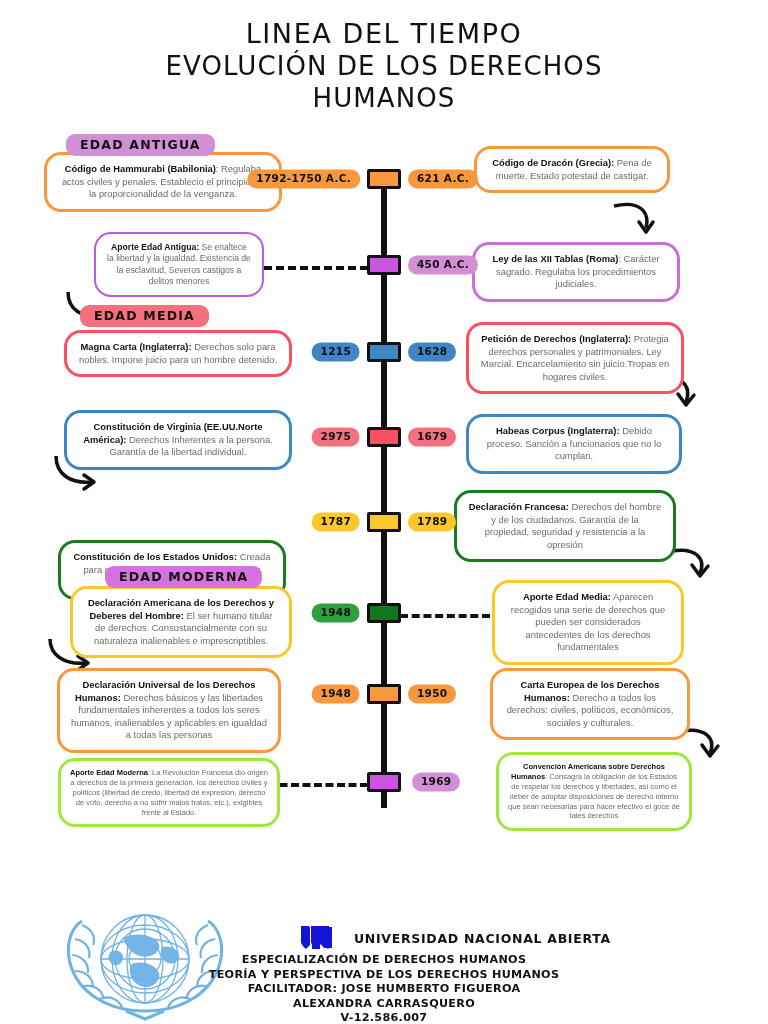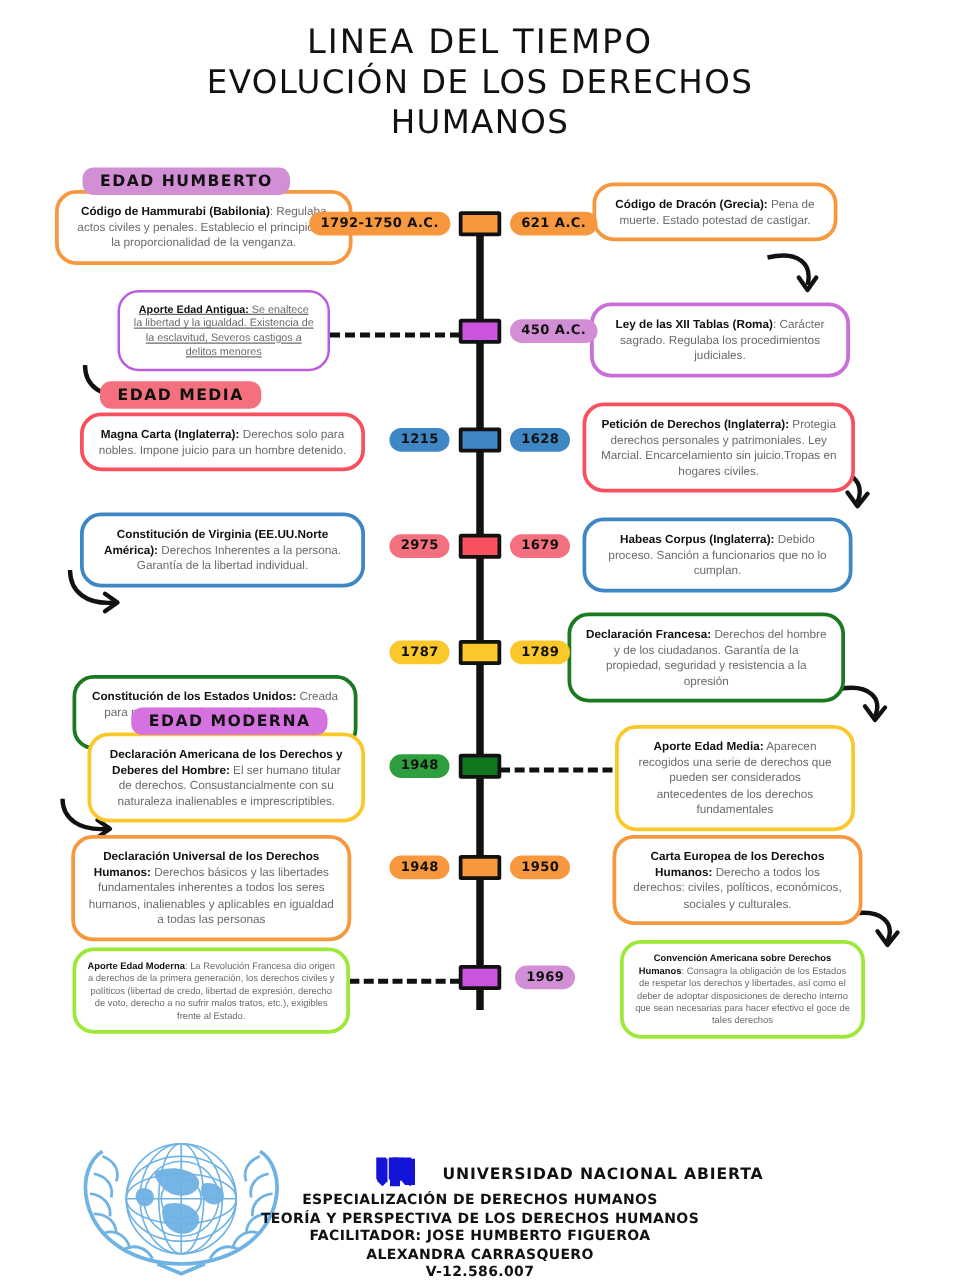--- a/index.html
+++ b/index.html
@@ -125,21 +125,21 @@
 
 <div class="page">
 
   <div class="title-block">
     <div class="title-line">LINEA DEL TIEMPO</div>
     <div class="title-line l2">EVOLUCIÓN DE LOS DERECHOS</div>
     <div class="title-line l2">HUMANOS</div>
   </div>
 
   <div class="era" style="left:66px; top:134px; background:#d38fd6;">
-    <span>EDAD HUMBERTO</span>
+    <span>EDAD ANTIGUA</span>
   </div>
   <div class="era" style="left:80px; top:305px; background:#f4707f;">
     <span>EDAD MEDIA</span>
   </div>
   <div class="era" style="left:105px; top:566px; background:#d572e0;">
     <span>EDAD MODERNA</span>
   </div>
 
   <div class="axis"></div>
 
@@ -203,21 +203,21 @@
   </svg>
   <svg class="arrow" style="left:678px; top:725px;" width="46" height="38" viewBox="0 0 46 38">
     <path d="M4 6 C28 2, 38 14, 32 28" stroke="#111" stroke-width="3.5" fill="none"></path>
     <path d="M24 20 L32 31 L40 21" stroke="#111" stroke-width="3.5" fill="none" stroke-linecap="round" stroke-linejoin="round"></path>
   </svg>
 
   <div class="card" style="left:44px; top:152px; width:238px; border:3px solid #f7983f;">
     <b>Código de Hammurabi (Babilonia)</b><span>: Regulaba actos civiles y penales. Establecio el principio de la proporcionalidad de la venganza.</span>
   </div>
 
-  <div class="card small" style="left:94px; top:232px; width:170px; border:2.5px solid #bb5ce0;text-decoration:underline;">
+  <div class="card small" style="left:94px; top:232px; width:170px; border:2.5px solid #bb5ce0;">
     <b>Aporte Edad Antigua:</b><span> Se enaltece la libertad y la igualdad. Existencia de la esclavitud, Severos castigos a delitos menores</span>
   </div>
 
   <div class="card" style="left:64px; top:330px; width:228px; border:3px solid #f9505f;">
     <b>Magna Carta (Inglaterra):</b><span> Derechos solo para nobles. Impone juicio para un hombre detenido.</span>
   </div>
 
   <div class="card" style="left:64px; top:410px; width:228px; border:3px solid #3e86c4;">
     <b>Constitución de Virginia (EE.UU.Norte América):</b><span> Derechos Inherentes a la persona. Garantía de la libertad individual.</span>
   </div>

